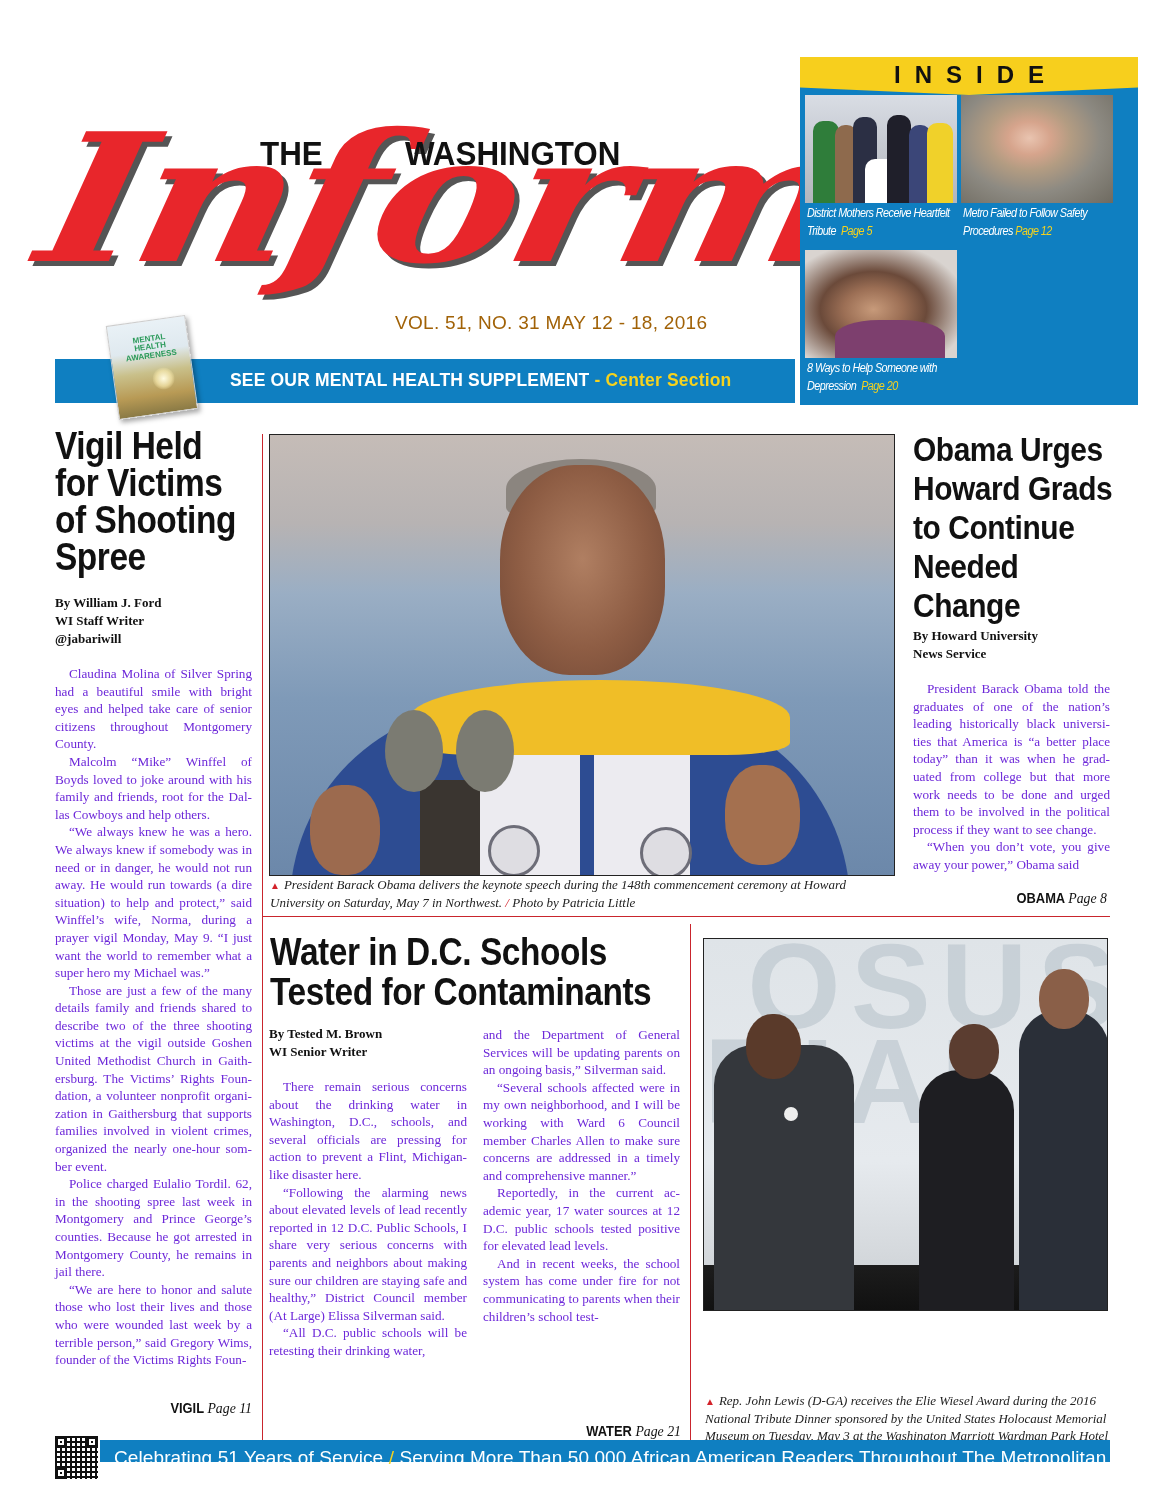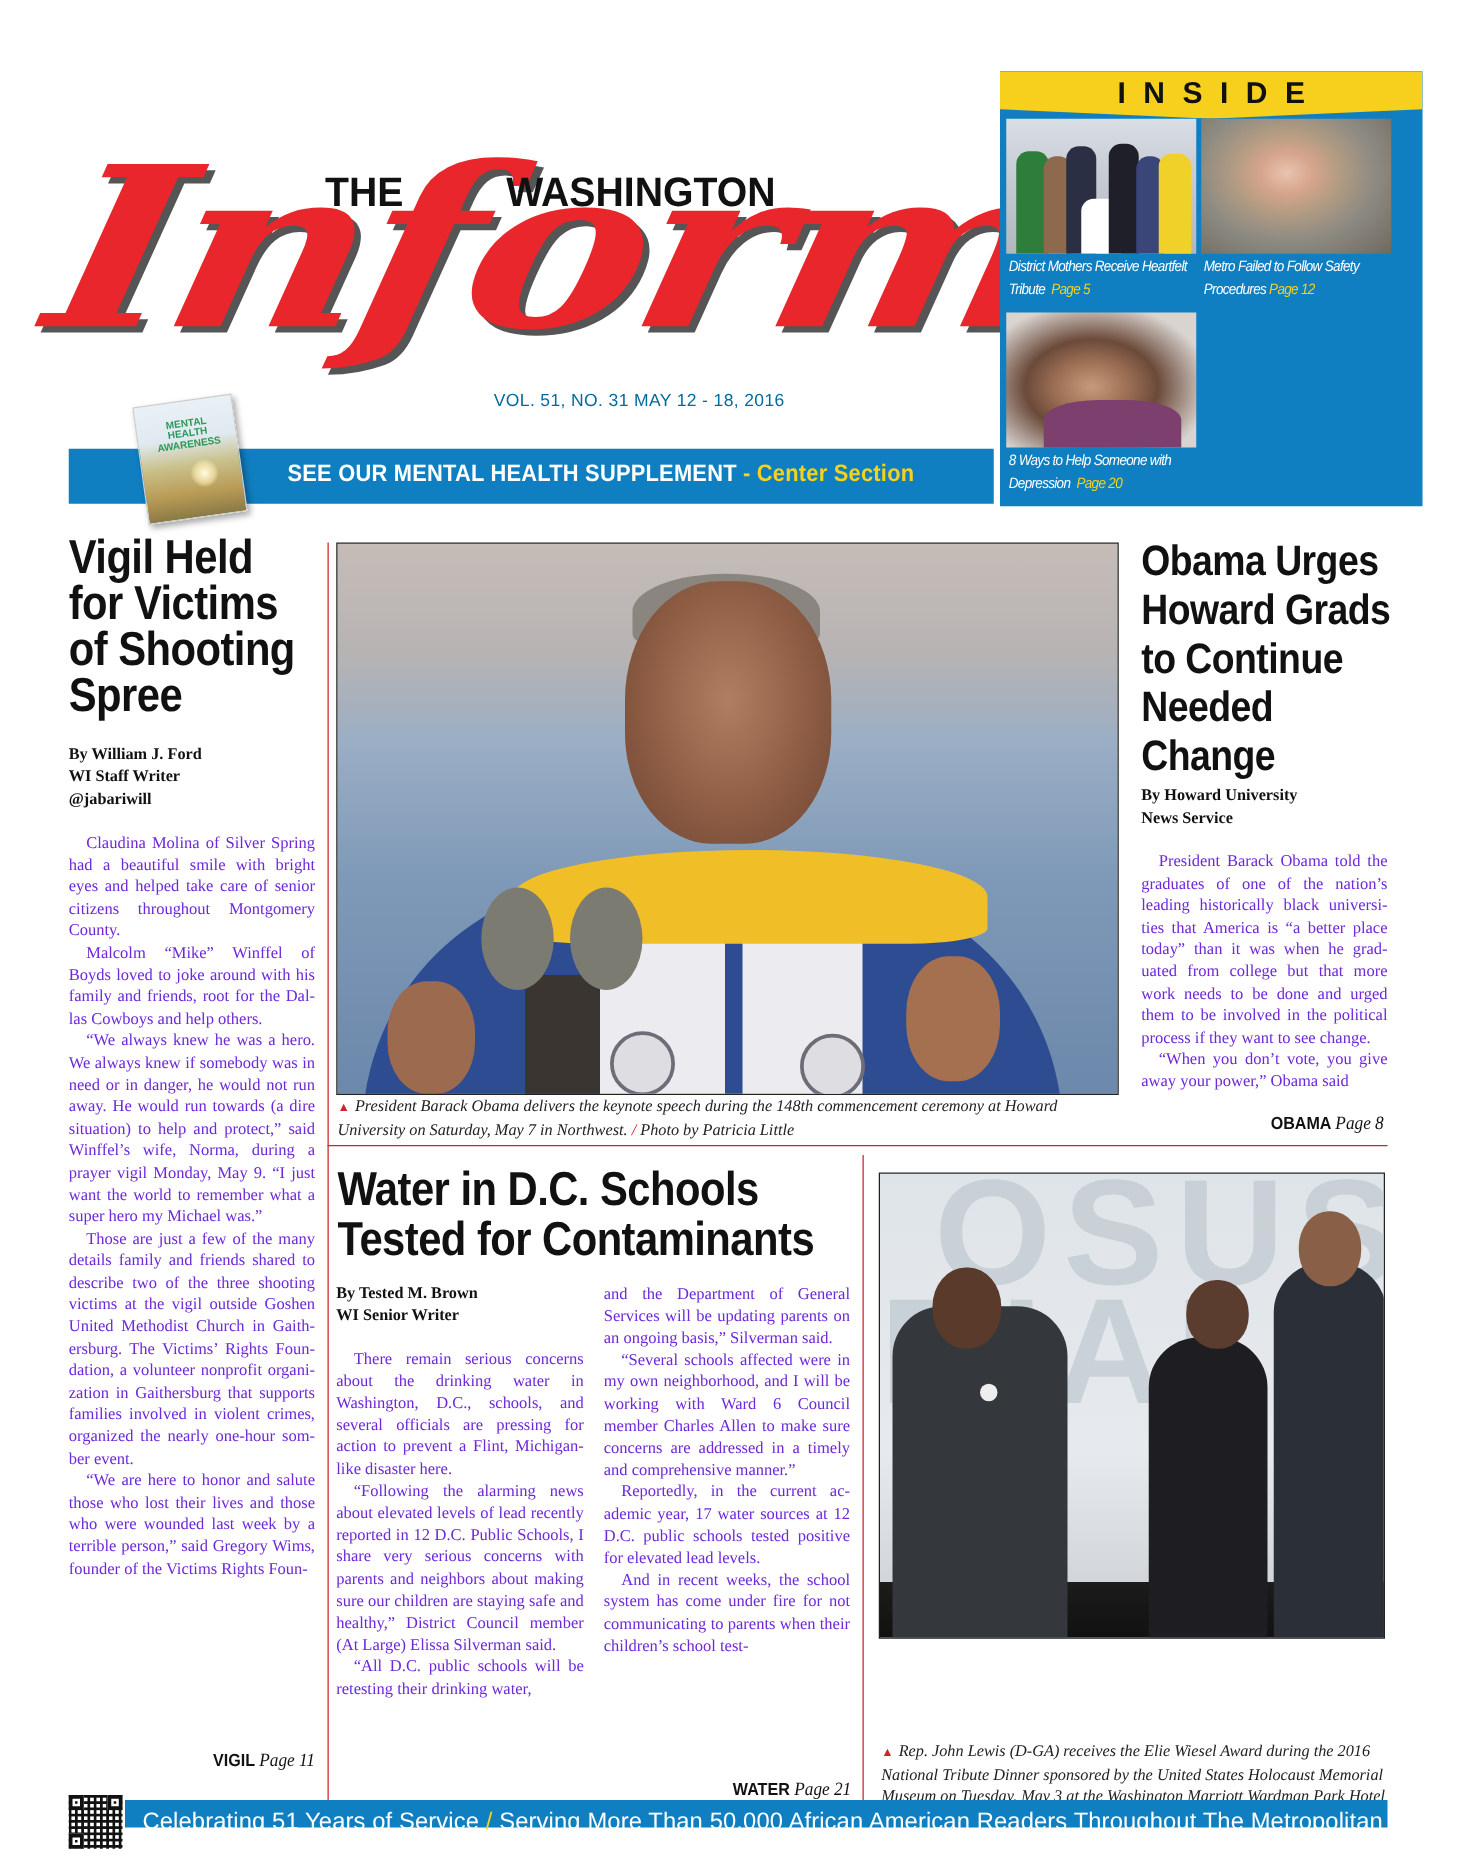--- a/index.html
+++ b/index.html
@@ -4,21 +4,21 @@
 <style>
   * { box-sizing: border-box; margin: 0; padding: 0; }
   html, body { width: 1166px; height: 1499px; background: #ffffff; overflow: hidden; }
   body { position: relative; font-family: "Liberation Serif", serif; color: #1a1a1a; }
 
   
   .masthead { position: absolute; left: 55px; top: 80px; width: 740px; height: 280px; }
   .mast-the { position: absolute; left: 205px; top: 55px; font-family: "Liberation Sans", sans-serif; font-weight: 700; font-size: 33px; color: #111; letter-spacing: 0px; transform: scaleX(0.95); transform-origin: left; }
   .mast-wash { position: absolute; left: 350px; top: 55px; font-family: "Liberation Sans", sans-serif; font-weight: 700; font-size: 33px; color: #111; transform: scaleX(0.95); transform-origin: left; }
   .mast-informer { position: absolute; left: 10px; top: 30px; font-family: "DejaVu Serif", serif; font-style: italic; font-weight: 700; font-size: 178px; line-height: 1; color: #e8262b; letter-spacing: -6px; text-shadow: 5px 5px 0 #555; transform: scaleX(1.22) skewX(-10deg); transform-origin: left top; white-space: nowrap; }
-  .mast-vol { position: absolute; left: 340px; top: 232px; font-family: "Liberation Sans", sans-serif; font-size: 14px; color: #0369a1; letter-spacing: 0.3px; white-space: nowrap; }
+  .mast-vol { position: absolute; left: 340px; top: 232px; font-family: "Liberation Sans", sans-serif; font-size: 19px; color: #a16207; letter-spacing: 0.3px; white-space: nowrap; }
 
   
   .booklet { position: absolute; left: 112px; top: 320px; width: 80px; height: 95px; background: linear-gradient(180deg, #e9f1f6 0%, #dfe9ef 32%, #c9c08a 55%, #b89a55 80%, #8a7a45 100%); transform: rotate(-8deg); box-shadow: 2px 3px 5px rgba(0,0,0,0.35); border: 1px solid #ccc; z-index: 3; }
   .booklet-title { position: absolute; left: 10px; top: 14px; width: 60px; text-align: center; font-family: "Liberation Sans", sans-serif; font-weight: 700; font-size: 8px; line-height: 1.05; color: #2a9a5a; }
   .booklet-sun { position: absolute; left: 38px; top: 48px; width: 22px; height: 22px; border-radius: 50%; background: radial-gradient(circle, #fffbe0 0%, rgba(255,240,180,0.6) 50%, rgba(255,255,255,0) 75%); }
 
   
   .supp-bar { position: absolute; left: 55px; top: 359px; width: 740px; height: 44px; background: #0f7fc1; }
   .supp-text { position: absolute; left: 175px; top: 10px; font-family: "Liberation Sans", sans-serif; font-weight: 700; font-size: 19px; color: #ffffff; white-space: nowrap; transform: scaleX(0.92); transform-origin: left; letter-spacing: 0.2px; }
   .supp-text .hl { color: #f5d21e; }
@@ -162,20 +162,21 @@
 <div class="byline vigil-by">
   <div>By William J. Ford</div>
   <div>WI Staff Writer</div>
   <div>@jabariwill</div>
 </div>
 <div class="body-text vigil-body">
   <p>Claudina Molina of Silver Spring had a beautiful smile with bright eyes and helped take care of senior citizens throughout Montgomery County.</p>
   <p>Malcolm “Mike” Winffel of Boyds loved to joke around with his family and friends, root for the Dal­las Cowboys and help others.</p>
   <p>“We always knew he was a hero. We always knew if somebody was in need or in danger, he would not run away. He would run towards (a dire situation) to help and protect,” said Winffel’s wife, Norma, during a prayer vigil Monday, May 9. “I just want the world to remember what a super hero my Michael was.”</p>
   <p>Those are just a few of the many details family and friends shared to describe two of the three shooting victims at the vigil outside Goshen United Methodist Church in Gaith­ersburg. The Victims’ Rights Foun­dation, a volunteer nonprofit organi­zation in Gaithersburg that supports families involved in violent crimes, organized the nearly one-hour som­ber event.</p>
+  <p>Police charged Eulalio Tordil. 62, in the shooting spree last week in Montgomery and Prince George’s counties. Because he got arrested in Montgomery County, he remains in jail there.</p>
   <p>“We are here to honor and salute those who lost their lives and those who were wounded last week by a terrible person,” said Gregory Wims, founder of the Victims Rights Foun-</p>
 </div>
 <div class="jump vigil-jump">
   <span>VIGIL</span> <span class="pg">Page 11</span>
 </div>
 
 <div class="obama-photo">
   <div class="op-gown"></div>
   <div class="op-panel"></div>
   <div class="op-stripe"></div>

